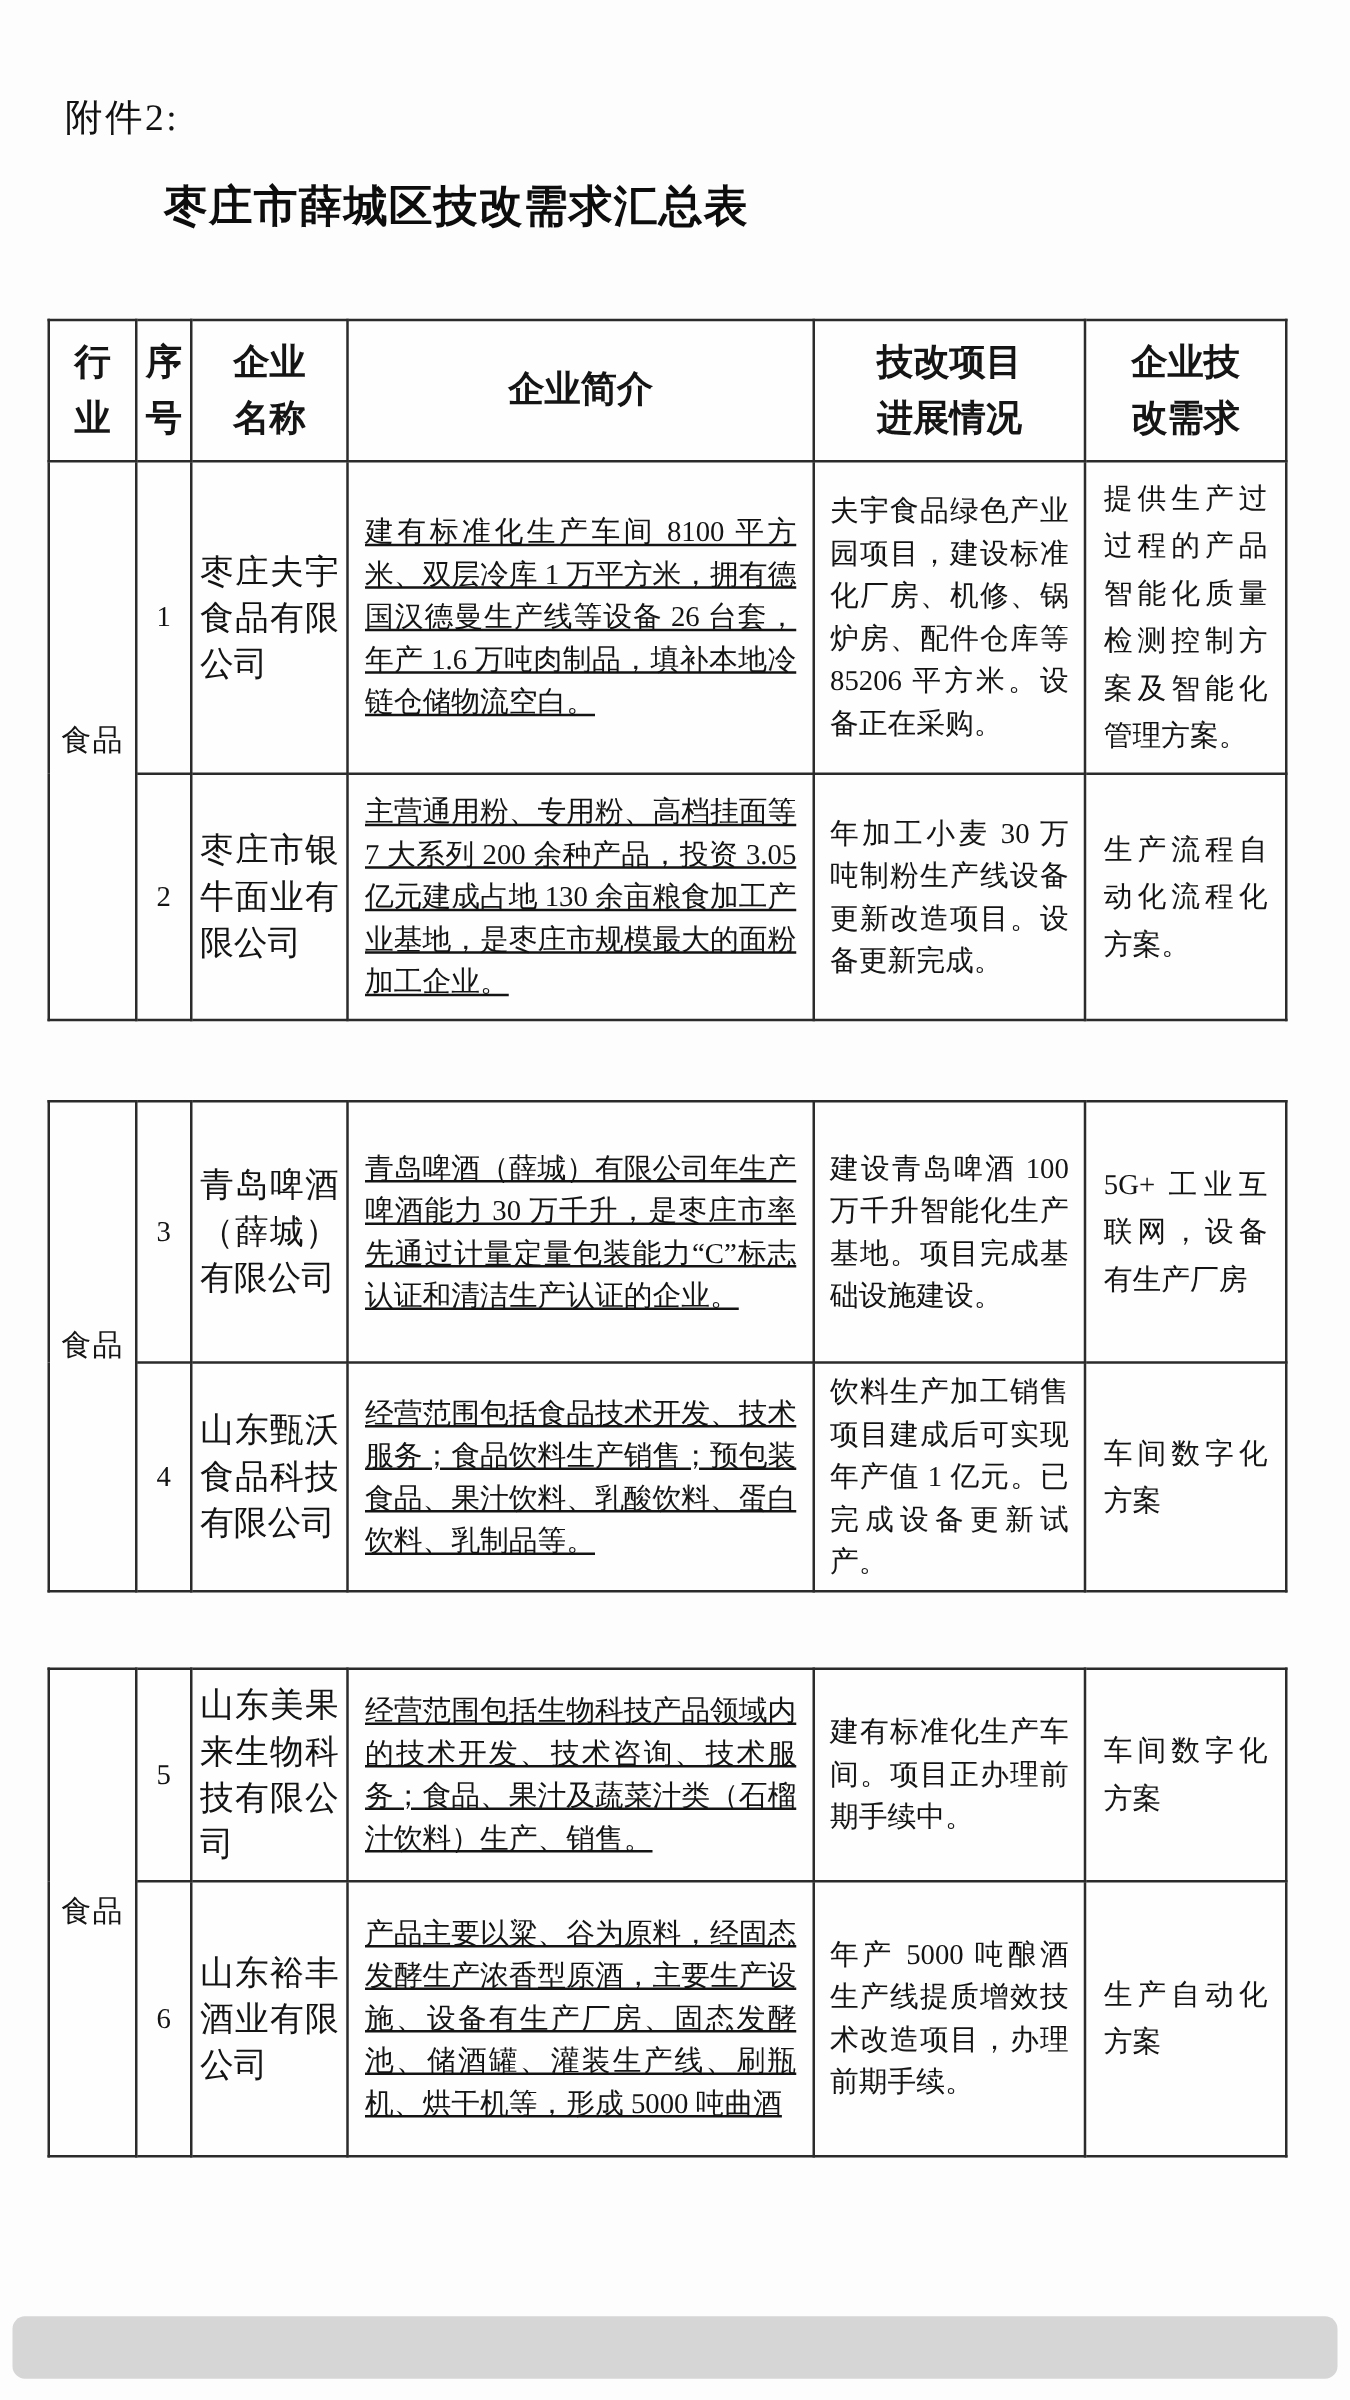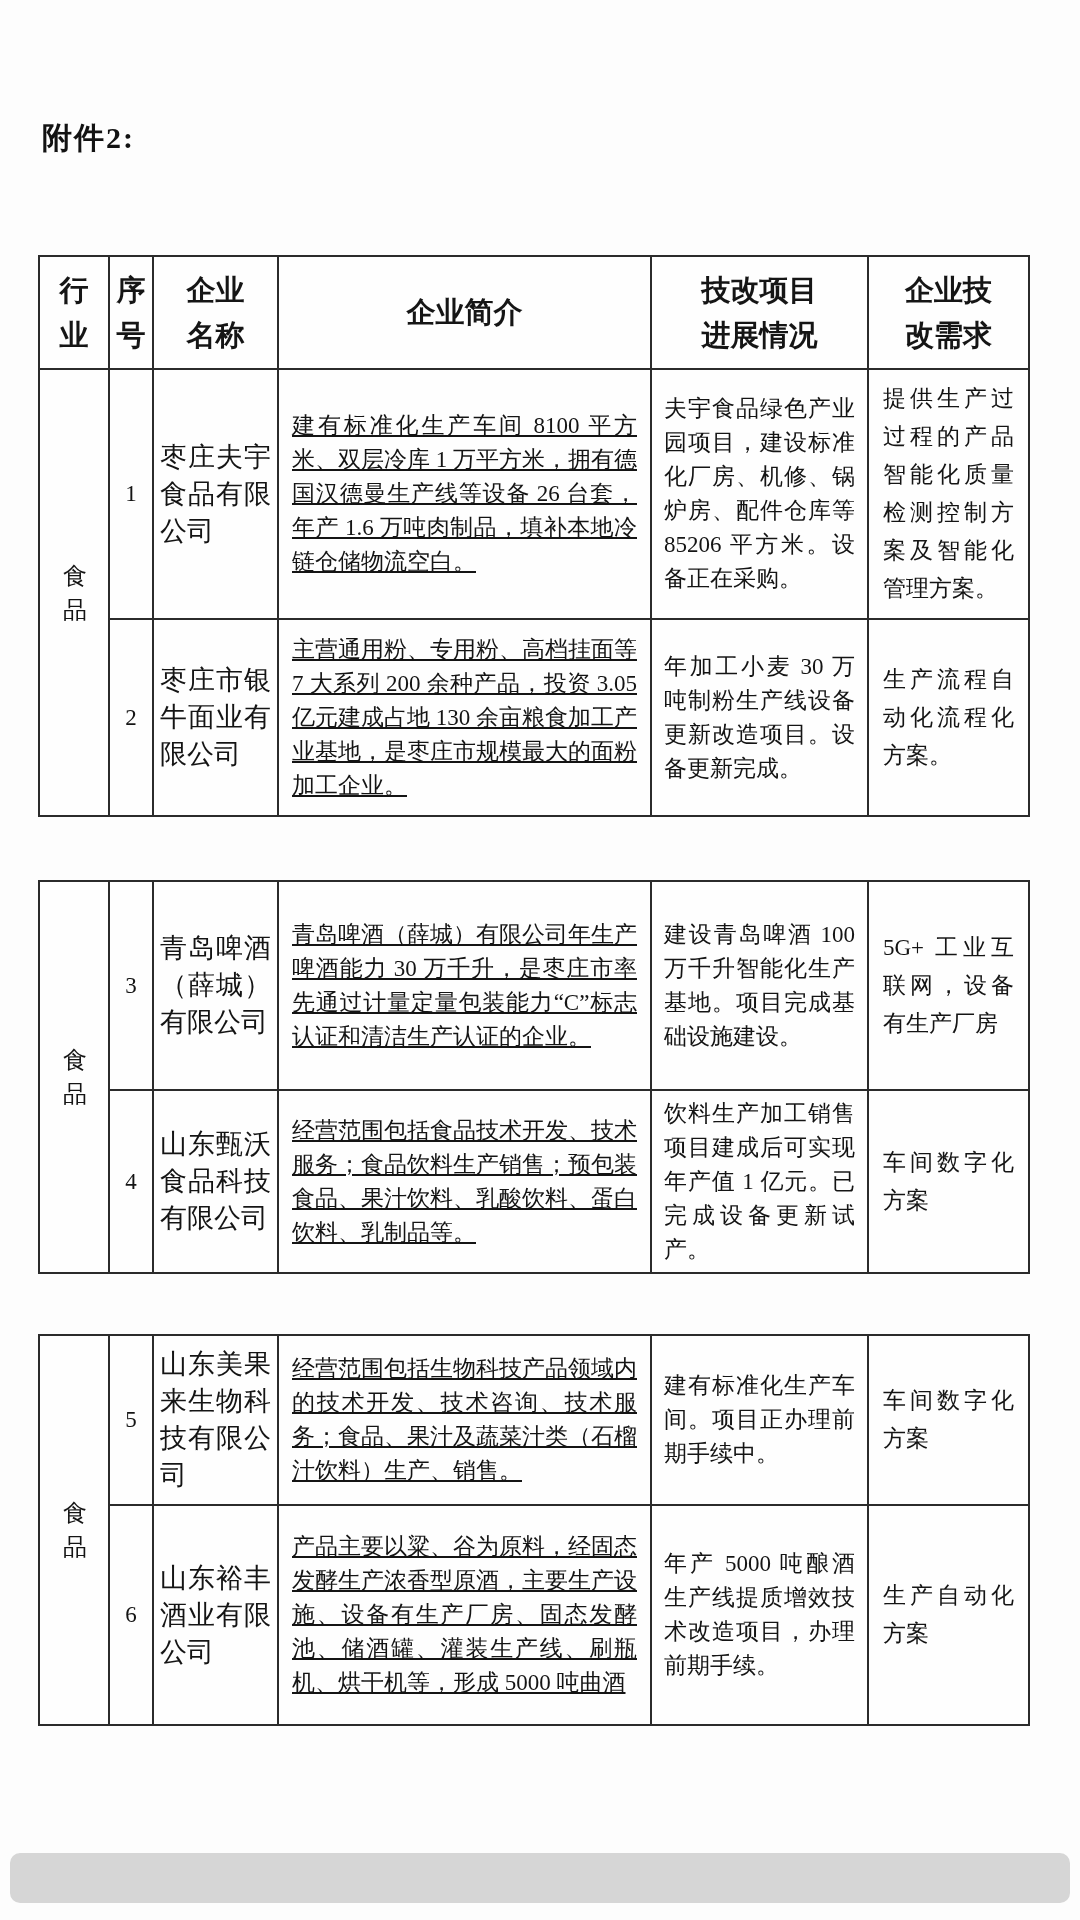--- a/index.html
+++ b/index.html
@@ -2,23 +2,23 @@
 <html><head>
 <meta charset="utf-8">
 <style>
   html,body { margin:0; padding:0; background:#ffffff; }
   .page {
     position:relative; width:1080px; height:1920px;
     background:#fdfdfd; overflow:hidden;
     font-family:"Liberation Serif", serif; color:#121212;
   }
   .attachment {
-    position:absolute; left:42px; top:74px;
+    position:absolute; left:52px; top:74px;
     font-family:"Liberation Serif", serif;
-    font-weight:bold; font-size:30px; letter-spacing:2px;margin-top:44px;
+    font-weight:normal; font-size:30px; letter-spacing:2px;
   }
   .title {
     position:absolute; left:10px; top:142px; width:710px;
     text-align:center;
     font-family:"Liberation Sans", sans-serif;
     font-weight:bold; font-size:35px; letter-spacing:1px; color:#0d0d0d;
   }
   .tables { position:absolute; left:38px; top:255px; width:990px; }
   table.block {
     border-collapse:collapse; table-layout:fixed; width:990px;
@@ -32,21 +32,21 @@
     font-family:"Liberation Sans", sans-serif;
     font-weight:bold; font-size:29px; line-height:1.55;
     text-align:center; vertical-align:middle;
     white-space:pre-line; color:#151515; padding:4px;
   }
   td {
     font-size:23px; line-height:34px; vertical-align:middle;
     padding:10px 12px; color:#141414;
   }
   td.industry {
-    text-align:right; font-size:24px; padding:20px;
+    text-align:center; font-size:24px; padding:7px;
     letter-spacing:1px;
   }
   td.no { text-align:center; padding:4px; font-size:23px; }
   td.name {
     text-align:justify; text-justify:inter-character;
     padding:8px 6px; font-size:27px; line-height:37px;
   }
   td.just {
     text-align:justify; text-justify:inter-character;
   }
@@ -64,20 +64,21 @@
     position:absolute; left:10px; top:1853px; width:1060px; height:50px;
     background:#d6d6d6; border-radius:10px;
   }
 </style>
 </head>
 <body>
 
 <div class="page">
 
   <div class="attachment">附件2:</div>
+  <div class="title">枣庄市薛城区技改需求汇总表</div>
 
   <div class="tables">
 
     <table class="block gap1">
       <colgroup>
         <col style="width:70px">
           <col style="width:44px">
           <col style="width:125px">
         <col style="width:373px">
           <col style="width:217px">

